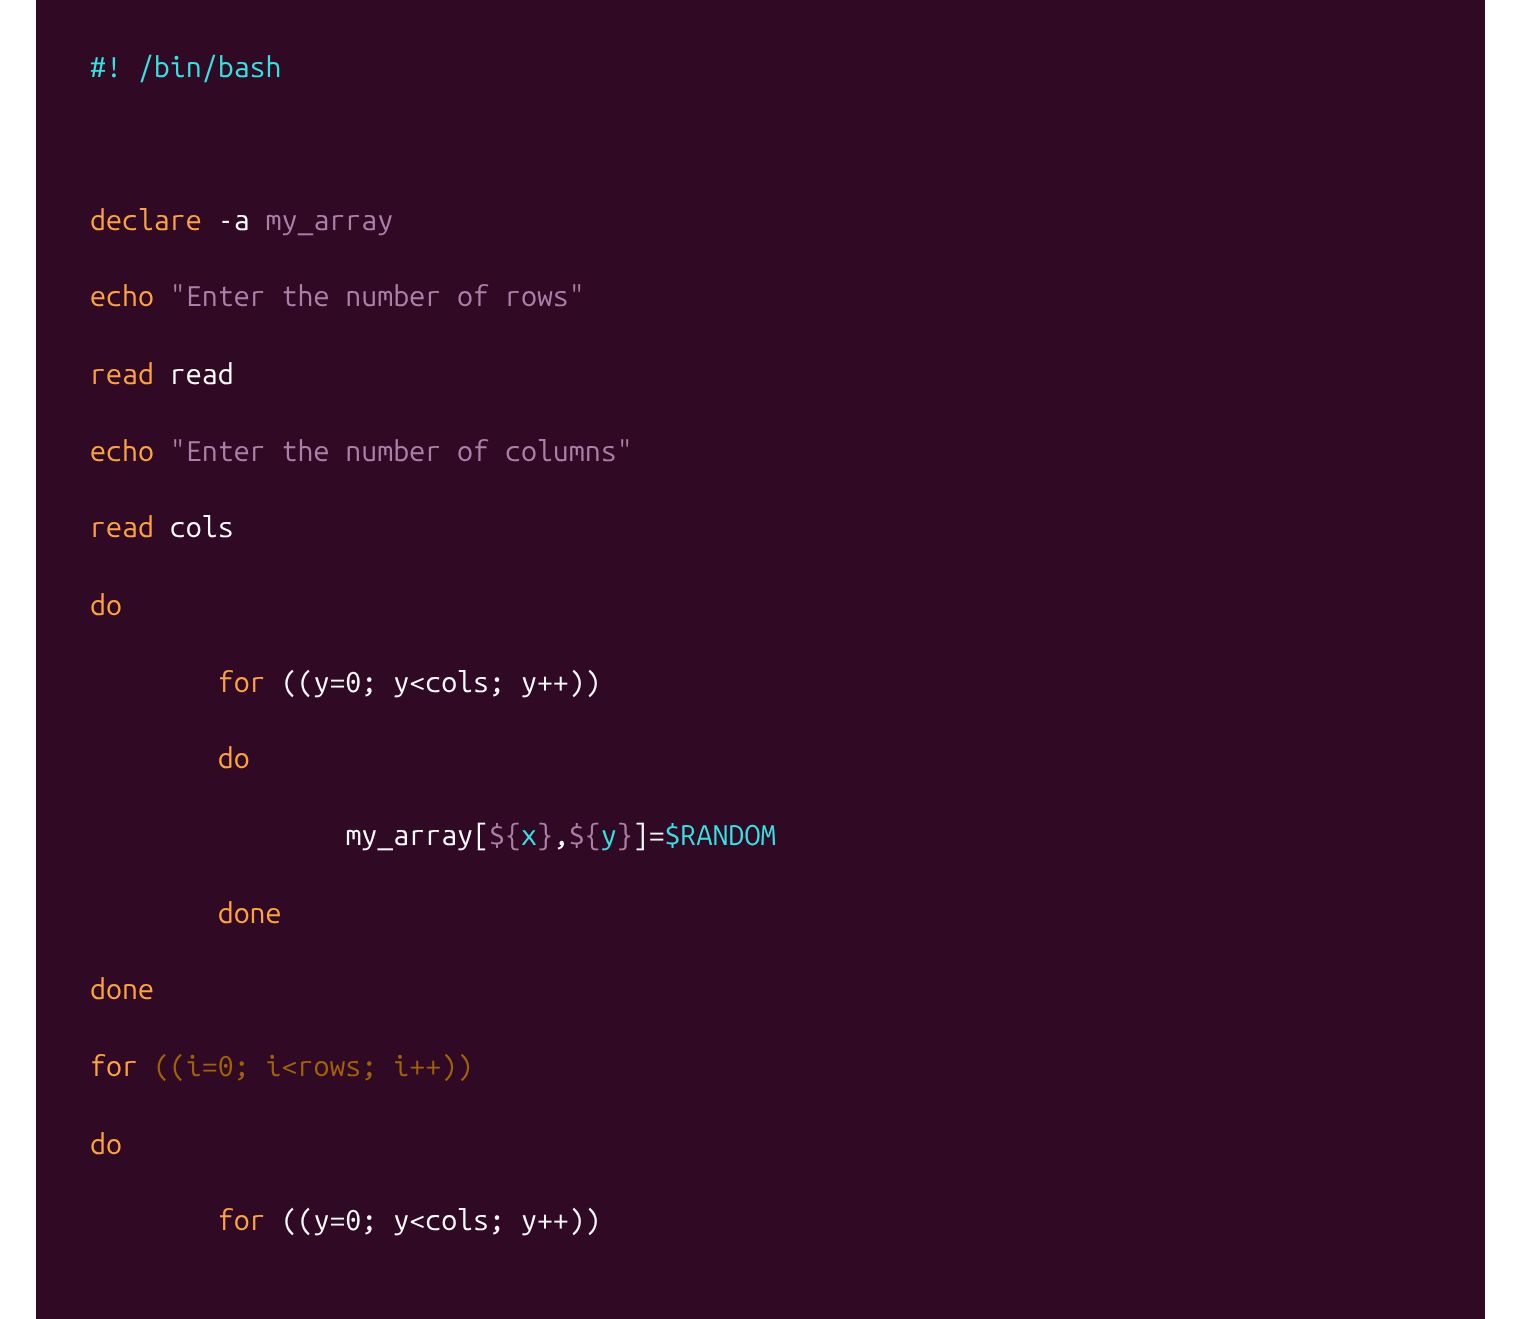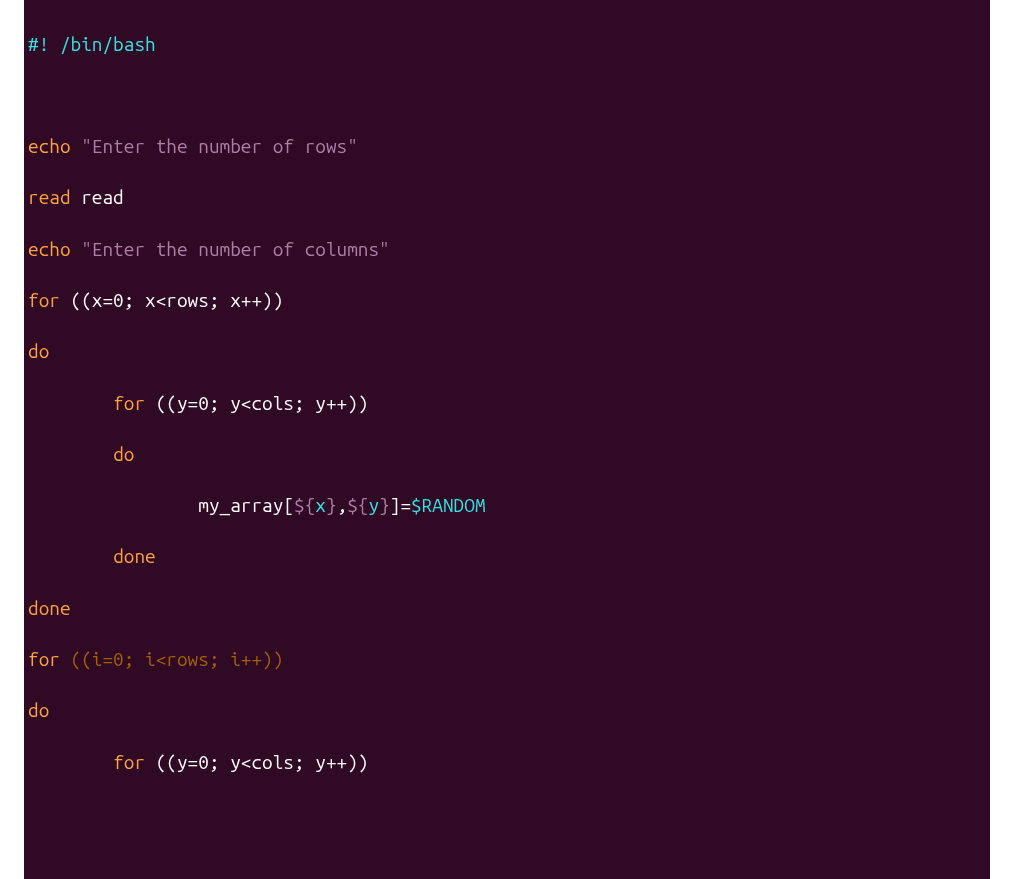--- a/index.html
+++ b/index.html
@@ -19,35 +19,36 @@
     line-height: 1.35;
     font-size: 19px;
     color: #ffffff;
     white-space: pre;
     position: relative;
     overflow: hidden;
   }
   .terminal-box.first {
     margin-top: 0;
   }
-  .line { display: block; }
+  .line { display: block; margin-left: 32px; }
   span { white-space: pre; }
 </style>
 </head>
 <body>
 
 <div class="page">
 
   <div class="terminal-box first">
 <span class="line"><span style="color:#34e2e2">#! </span><span style="color:#34e2e2">/bin/bash</span></span>
 <span class="line"> </span>
+<span class="line"><span style="color:#fca33f">declare</span><span style="color:#ffffff"> -a </span><span style="color:#ad7fa8">my_array</span></span>
 <span class="line"><span style="color:#fca33f">echo</span><span style="color:#ad7fa8"> "Enter the number of rows"</span></span>
 <span class="line"><span style="color:#fca33f">read</span><span style="color:#ffffff"> read</span></span>
 <span class="line"><span style="color:#fca33f">echo</span><span style="color:#ad7fa8"> "Enter the number of columns"</span></span>
-<span class="line"><span style="color:#fca33f">for</span><span style="color:#ffffff"> ((x=0; x&lt;rows; x++))</span></span>
+<span class="line"><span style="color:#fca33f">read</span><span style="color:#ffffff"> cols</span></span>
 <span class="line"><span style="color:#fca33f">do</span></span>
 <span class="line"><span>        </span><span style="color:#fca33f">for</span><span style="color:#ffffff"> ((y=0; y&lt;cols; y++))</span></span>
 <span class="line"><span>        </span><span style="color:#fca33f">do</span></span>
 <span class="line"><span>                </span><span style="color:#ffffff">my_array</span><span style="color:#ffffff">[</span><span style="color:#ad7fa8">${</span><span style="color:#34e2e2">x</span><span style="color:#ad7fa8">}</span><span style="color:#ffffff">,</span><span style="color:#ad7fa8">${</span><span style="color:#34e2e2">y</span><span style="color:#ad7fa8">}</span><span style="color:#ffffff">]=</span><span style="color:#34e2e2">$RANDOM</span></span>
 <span class="line"><span>        </span><span style="color:#fca33f">done</span></span>
 <span class="line"><span style="color:#fca33f">done</span></span>
 <span class="line"><span style="color:#fca33f">for</span><span style="color:#a16207"> ((i=0; i&lt;rows; i++))</span></span>
 <span class="line"><span style="color:#fca33f">do</span></span>
 <span class="line"><span>        </span><span style="color:#fca33f">for</span><span style="color:#ffffff"> ((y=0; y&lt;cols; y++))</span></span>
 

